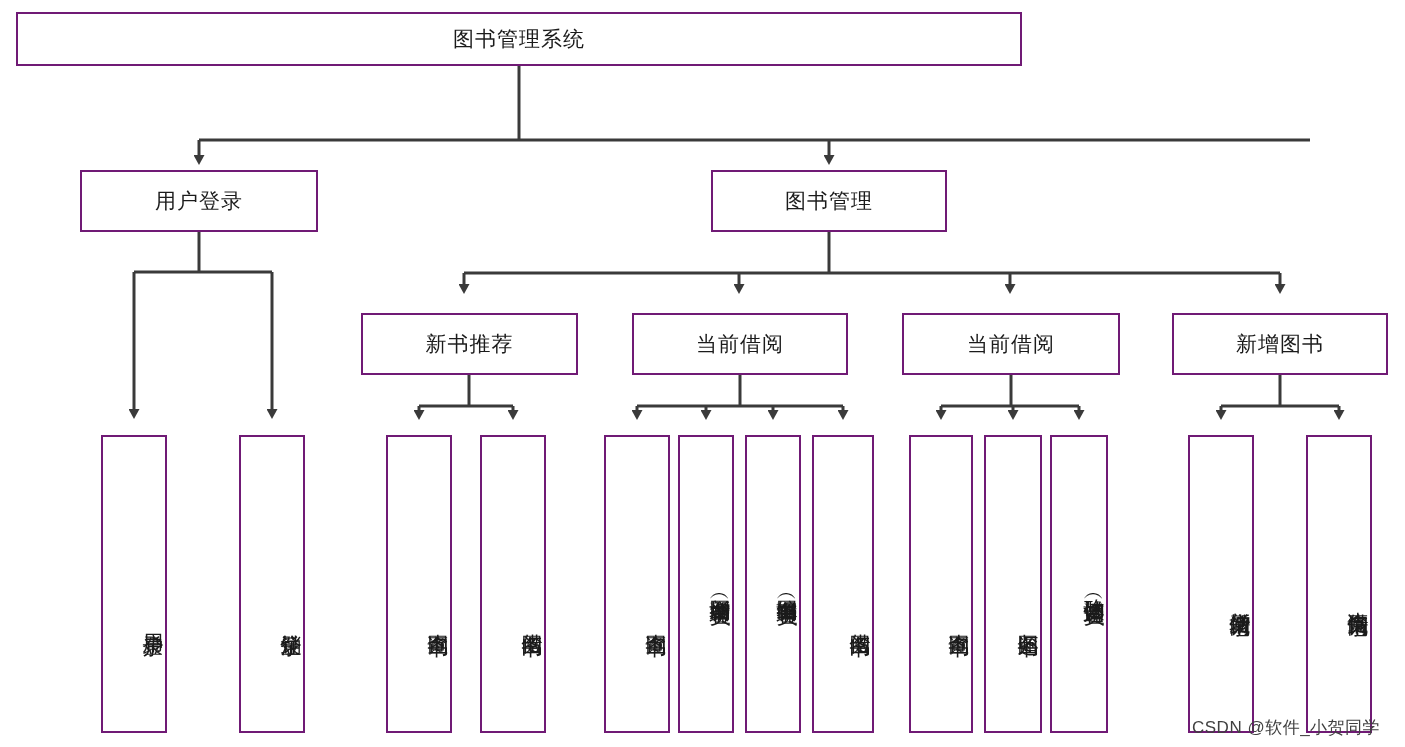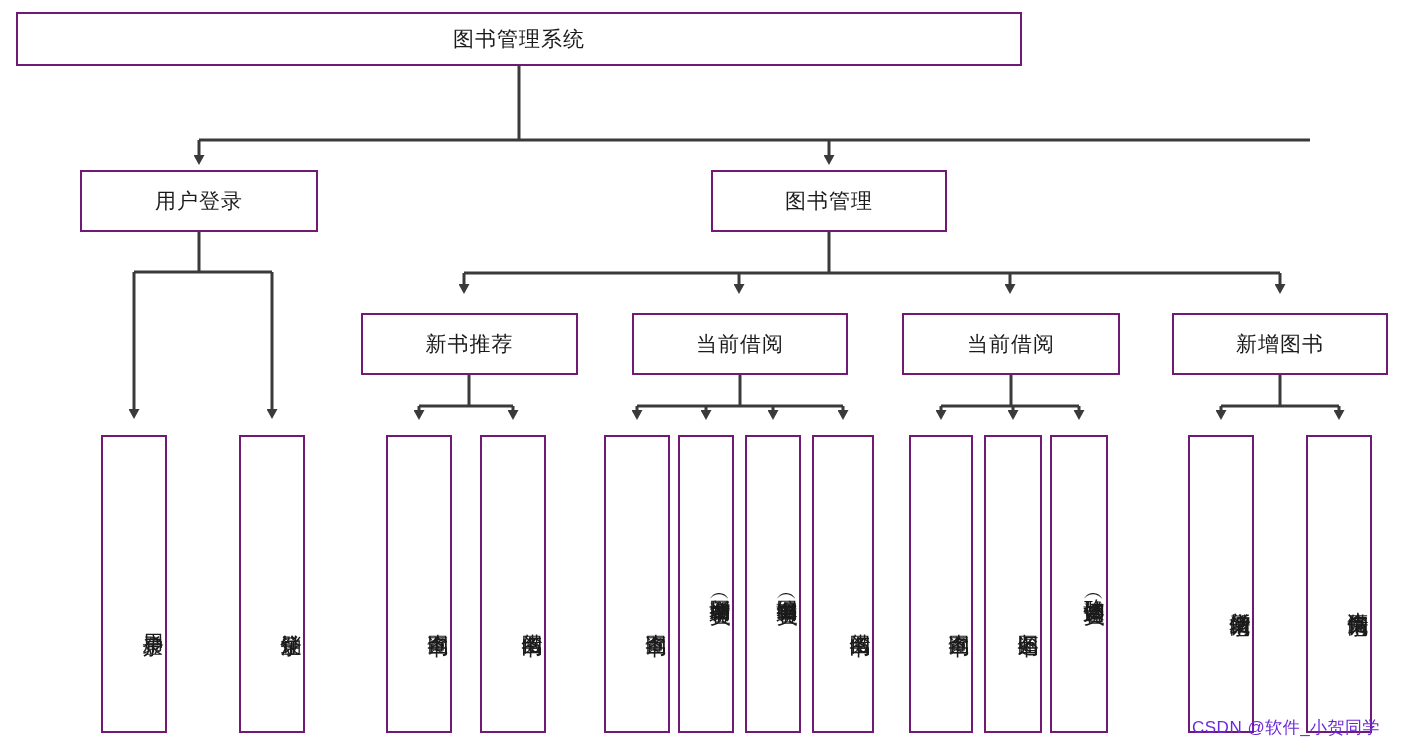--- a/index.html
+++ b/index.html
@@ -25,21 +25,21 @@
     align-items:flex-start;
     justify-content:center;
     padding-top:6px;
     white-space:nowrap;
   }
   .leaf.tall{padding-top:4px;}
   svg#edges{position:absolute;left:0;top:0;width:1405px;height:747px;pointer-events:none;}
   .watermark{
     position:absolute;
     font-size:17px;
-    color:#6d28d9;
+    color:#404040;
     white-space:nowrap;
     letter-spacing:0.5px;
   }
 </style>
 </head>
 <body>
 
 <div id="canvas">
 
   <svg id="edges" viewBox="0 0 1405 747">

